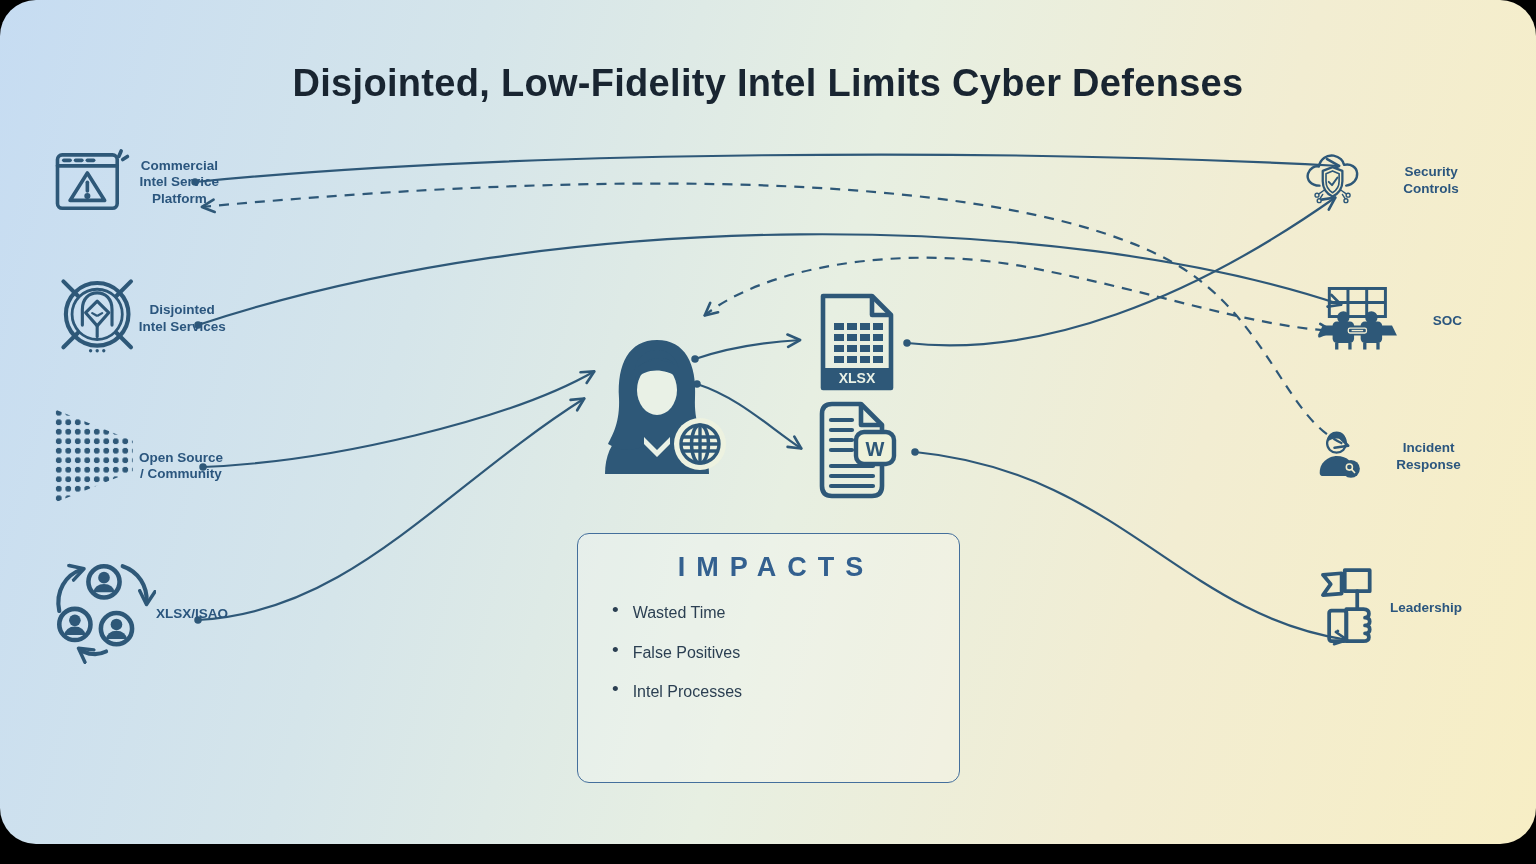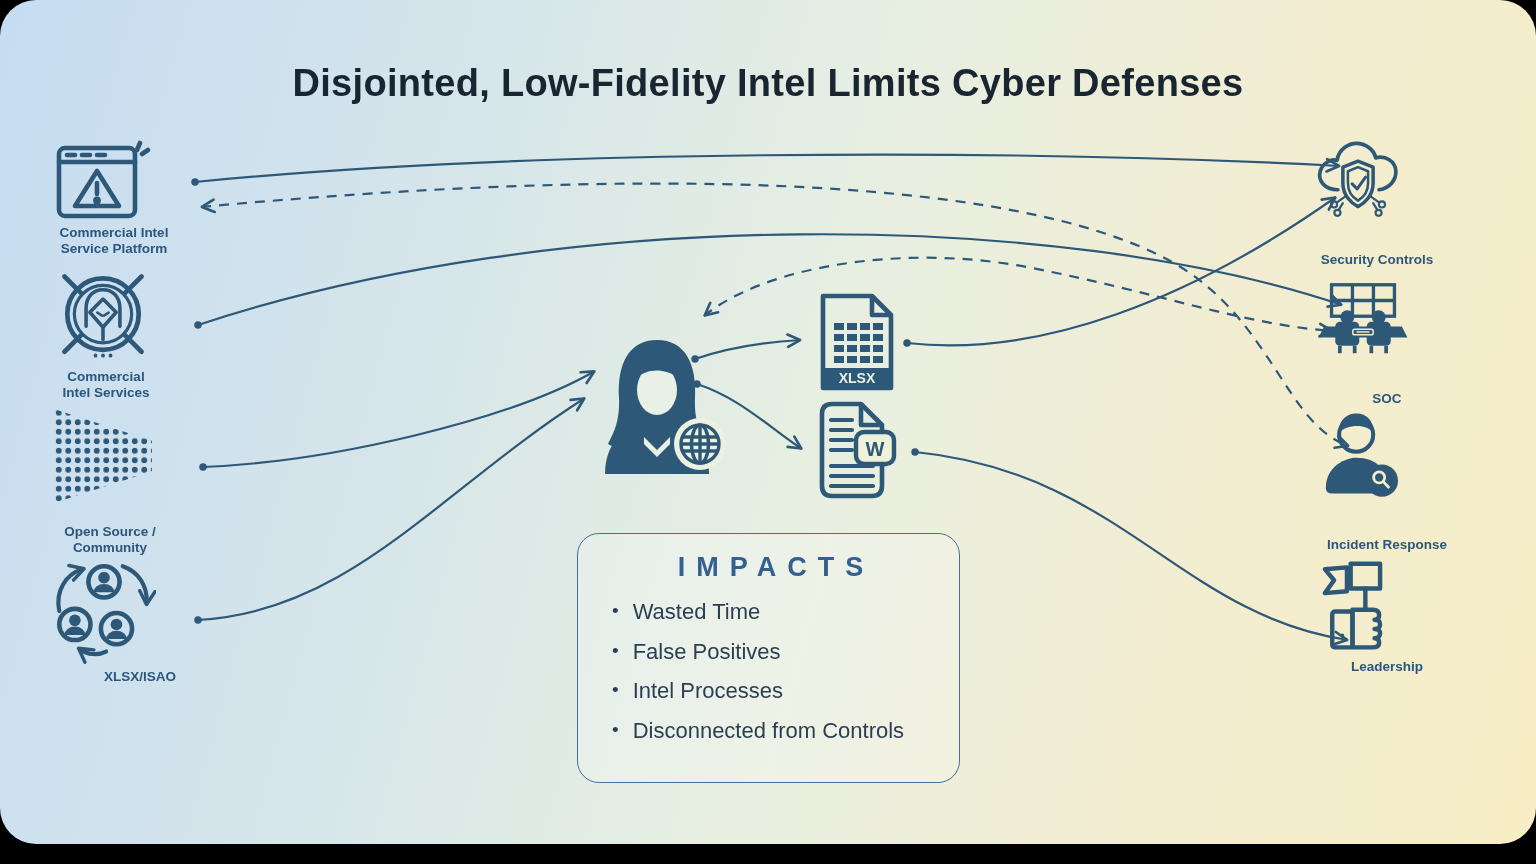--- a/index.html
+++ b/index.html
@@ -6,42 +6,42 @@
   .frame{
     position:relative;width:1536px;height:844px;border-radius:36px;overflow:hidden;
     background:linear-gradient(105deg,#c6dcf2 0%,#d5e5ea 28%,#e7efe2 52%,#f2edd2 75%,#f7eec5 100%);
     font-family:"Liberation Sans","DejaVu Sans",sans-serif;
   }
   .page-title{
     position:absolute;top:62px;left:0;width:100%;text-align:center;
     font-size:38px;font-weight:bold;letter-spacing:.3px;color:var(--title_text,#192531);
   }
   .connectors{position:absolute;left:0;top:0;}
-  .node{position:absolute;display:flex;flex-direction:column;}
+  .node{position:absolute;display:flex;flex-direction:row;align-items:center;}
   .node .lbl{
     margin-top:5px;text-align:center;font-size:13.5px;font-weight:bold;line-height:1.2;
     color:var(--label_text,#2b567e);
   }
   .cone{
     width:102px;height:96px;
     background-image:radial-gradient(circle,var(--icon,#2e5878) 2.7px,transparent 3.3px);
     background-size:9.5px 9.5px;
     clip-path:polygon(0% 1%,96% 34%,96% 66%,0% 99%);
   }
   .impacts{
     position:absolute;left:577px;top:533px;width:383px;height:250px;box-sizing:border-box;
-    border:1.6px solid #446f9c;border-radius:22px;background:rgba(255,255,255,.22);
+    border:1.6px solid #446f9c;border-radius:12px;background:rgba(255,255,255,.22);
     padding:14px 8px 0 34px;
   }
   .impacts-title{
     text-align:center;font-size:27px;font-weight:bold;letter-spacing:11px;
     color:var(--impacts_title,#33608f);margin:4px 24px 10px 13px;
   }
   .impact-item{
-    font-size:22px;color:var(--impacts_text,#2b3f52);line-height:38.5px;white-space:nowrap;
+    font-size:16px;color:var(--impacts_text,#2b3f52);line-height:38.5px;white-space:nowrap;
   }
   .impact-item::before{content:"•";font-size:19px;margin-right:14px;position:relative;top:-2px;}
 </style>
 </head>
 <body>
 
 <div class="frame">
 
   <div class="page-title">Disjointed, Low-Fidelity Intel Limits Cyber Defenses</div>
 
@@ -99,21 +99,21 @@
       <path d="M32,62 L32,43 C32,30 40,23 50,23 C60,23 68,30 68,43 L68,62" stroke-width="3.8"></path>
       <path d="M50,33 L64,47 L50,63 L36,47 Z" stroke-width="3.8"></path>
       <path d="M44,47.5 l5,3 M56,47.5 l-5,3" stroke-width="2.8"></path>
       <line x1="50" y1="63" x2="50" y2="76" stroke-width="3.8"></line>
       <g stroke-width="4">
           <line x1="42" y1="93" x2="42" y2="93.2"></line>
           <line x1="50" y1="93" x2="50" y2="93.2"></line>
           <line x1="58" y1="93" x2="58" y2="93.2"></line>
         </g>
     </svg>
-    <div class="lbl" style="width:100px;">Commercial Intel Services</div>
+    <div class="lbl" style="width:100px;">Disjointed Intel Services</div>
   </div>
 
   <div class="node" style="left:54px;top:408px;width:172px;">
     <div class="cone"></div>
     <div class="lbl" style="width:112px;margin-top:20px;">Open Source / Community</div>
   </div>
 
   <div class="node" style="left:52px;top:560px;width:176px;">
     <svg width="104" height="104" viewBox="0 0 100 100" fill="none" stroke="#2e5878" stroke-linecap="round" stroke-linejoin="round">
       <defs>
@@ -206,21 +206,20 @@
       <rect x="42" y="32" width="38" height="32" rx="8" fill="#eef2da" stroke="#2e5878" stroke-width="4.4"></rect>
       <text x="61" y="56" text-anchor="middle" font-size="20" font-weight="bold" fill="#2e5878" font-family="Liberation Sans, sans-serif">W</text>
     </svg>
   </div>
 
   <div class="impacts">
     <div class="impacts-title">IMPACTS</div>
     <div class="impact-item">Wasted Time</div>
     <div class="impact-item">False Positives</div>
     <div class="impact-item">Intel Processes</div>
-    <div class="impact-item">Disconnected from Controls</div>
   </div>
 
   <div class="node" style="left:1302px;top:136px;width:170px;gap:27px;">
     <svg width="112" height="84" viewBox="0 0 112 100" fill="none" stroke="#2e5878" stroke-linecap="round" stroke-linejoin="round">
       <path d="M32,64 C16,64 8,53 11,42 C14,32 24,27 31,29 C33,16 45,7 58,9 C69,11 76,19 77,26 C89,23 100,30 101,41 C102,52 94,62 81,64" stroke-width="4.4"></path>
       <path d="M56,30 L74,37 L74,56 C74,71 64,80 56,84 C48,80 38,71 38,56 L38,37 Z" fill="#f4eecb" stroke-width="4.2"></path>
       <path d="M56,37 L68,42 L68,56 C68,67 61,74 56,77 C51,74 44,67 44,56 L44,42 Z" stroke-width="3"></path>
       <path d="M49,57 L55,63 L65,49" stroke-width="3.6"></path>
       <g stroke-width="2.6">
         <path d="M41,72 L31,79"></path>

